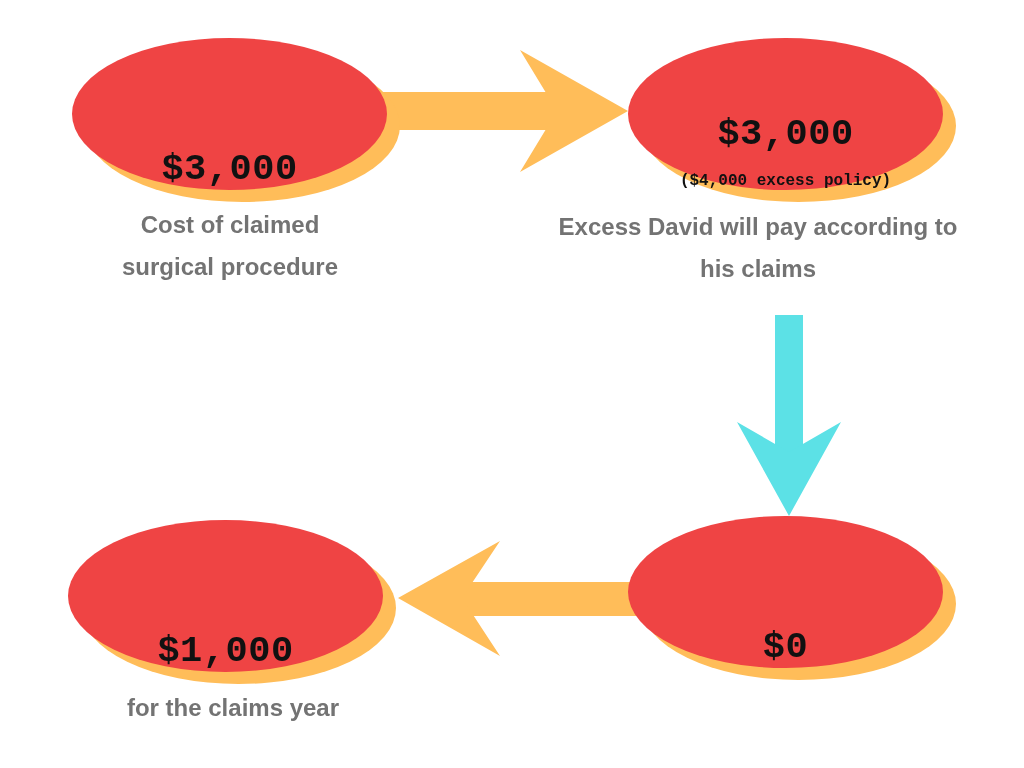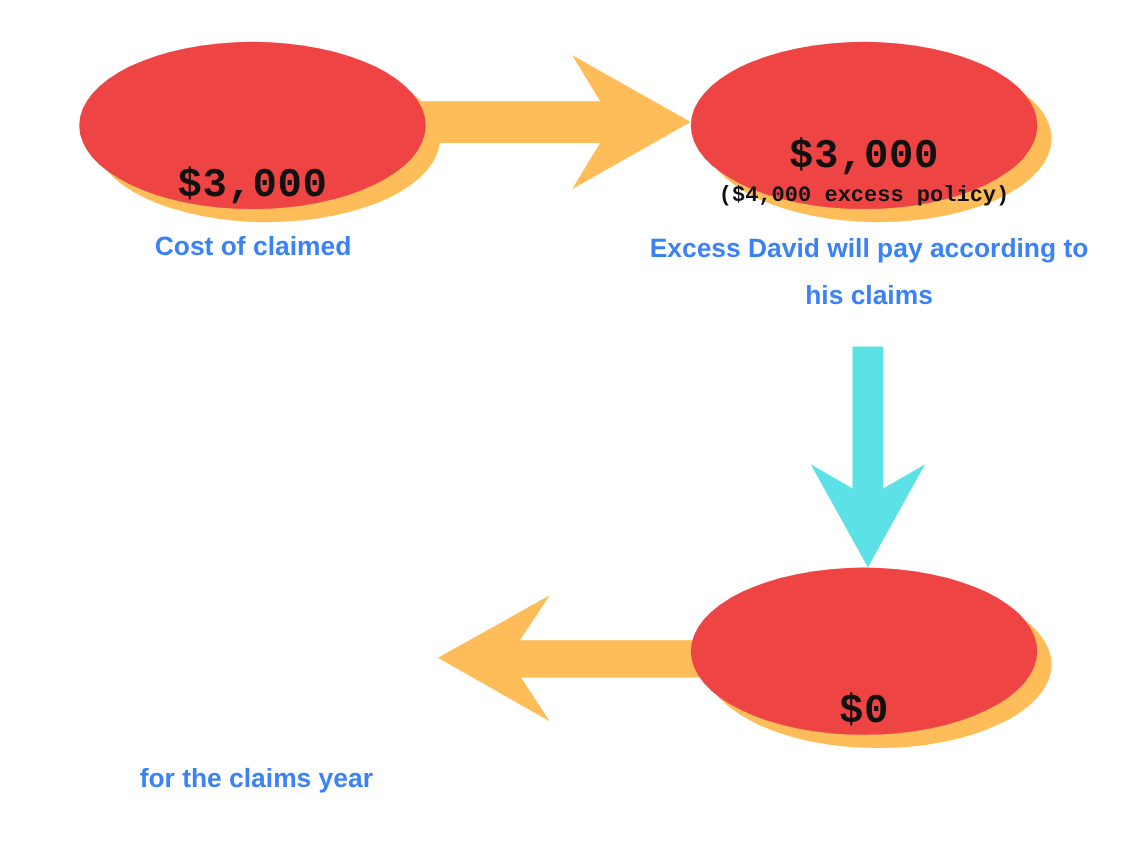--- a/index.html
+++ b/index.html
@@ -35,32 +35,32 @@
     justify-content: flex-end;
     font-family: Liberation Mono, monospace;
   }
   .amount {
     font-size: 37px;
     font-weight: 700;
     color: #111111;
     letter-spacing: 0.5px;
   }
   .sub {
-    font-size: 20px;
+    font-size: 16px;
     font-weight: 700;
     color: #111111;
-    margin-top: 3px;
+    margin-top: 17px;
   }
   .caption {
     position: absolute;
     z-index: 2;
     text-align: center;
     font-size: 24px;
     font-weight: 700;
-    color: #3b82f6;
+    color: #737373;
     line-height: 42px;
   }
 </style>
 </head>
 <body>
 
 <div class="canvas">
 
   <svg class="arrows-layer" viewBox="0 0 1024 768" xmlns="http://www.w3.org/2000/svg">
     <g>
@@ -77,36 +77,42 @@
     </g>
   </svg>
 
   <div class="node" style="left:72px; top:38px;">
     <div class="ellipse">
       <div class="amount">$3,000</div>
     </div>
   </div>
   <div class="caption" style="left:0px; top:204px; width:460px;">
     <div>Cost of claimed</div>
+    <div>surgical procedure</div>
   </div>
 
   <div class="node" style="left:628px; top:38px;">
     <div class="ellipse">
       <div class="amount">$3,000</div>
       <div class="sub">($4,000 excess policy)</div>
     </div>
   </div>
-  <div class="caption" style="left:558px; top:206px; width:464px;">
+  <div class="caption" style="left:526px; top:206px; width:464px;">
     <div>Excess David will pay according to</div>
     <div>his claims</div>
   </div>
 
   <div class="node" style="left:628px; top:516px;">
     <div class="ellipse">
       <div class="amount">$0</div>
     </div>
   </div>
 
+  <div class="node" style="left:68px; top:520px;">
+    <div class="ellipse">
+      <div class="amount">$1,000</div>
+    </div>
+  </div>
   <div class="caption" style="left:3px; top:687px; width:460px;">
     <div>for the claims year</div>
   </div>
 
 </div>
 
 </body></html>

